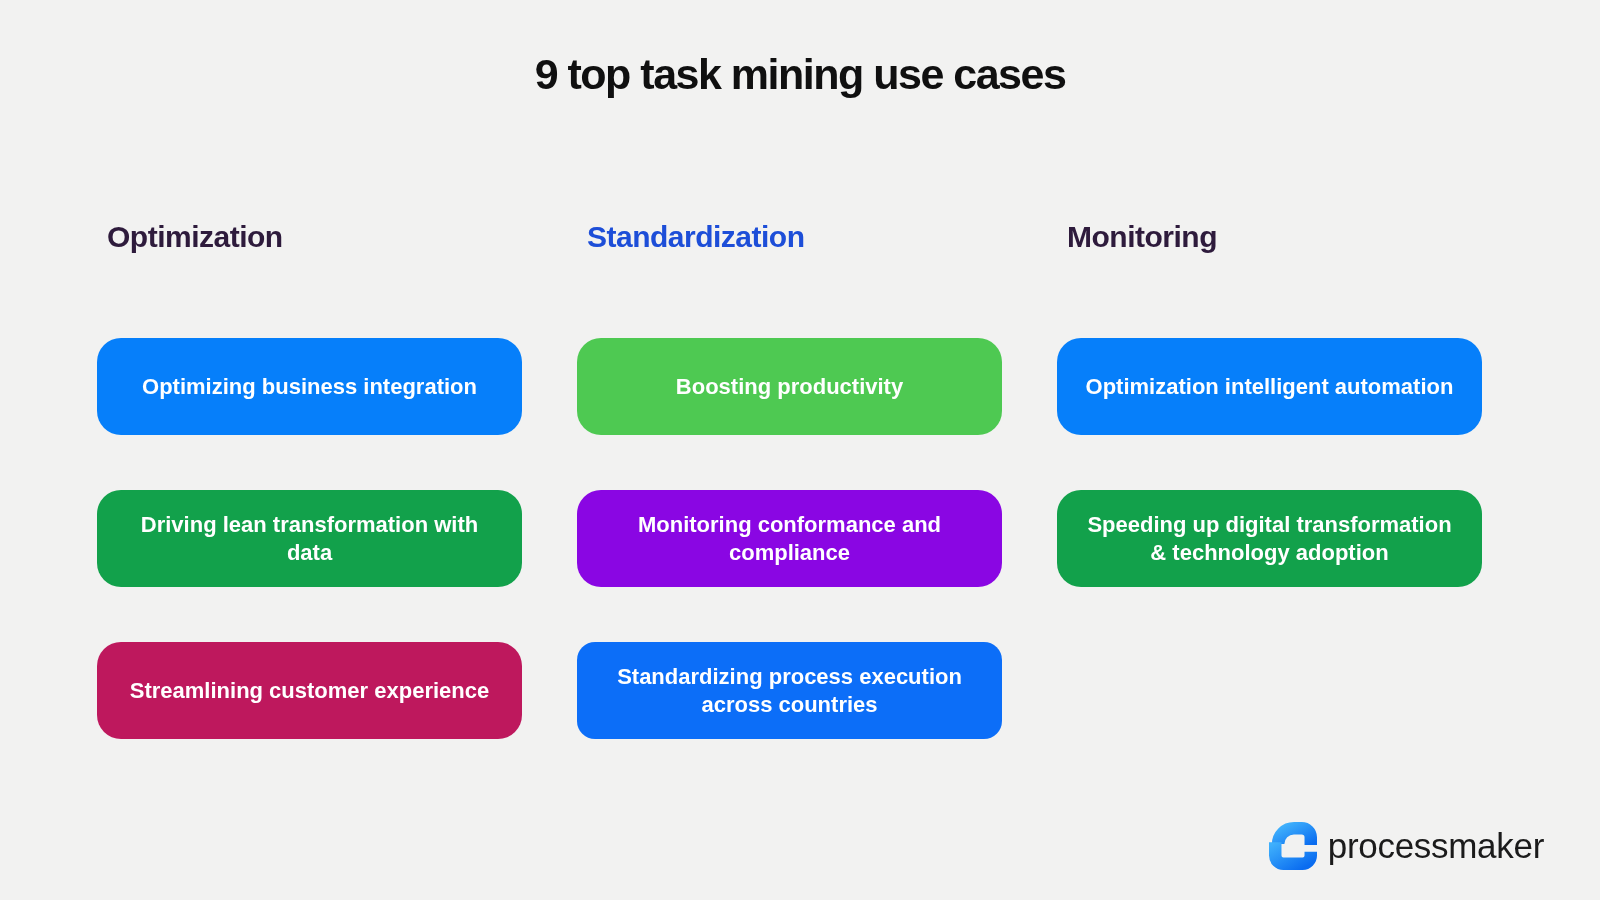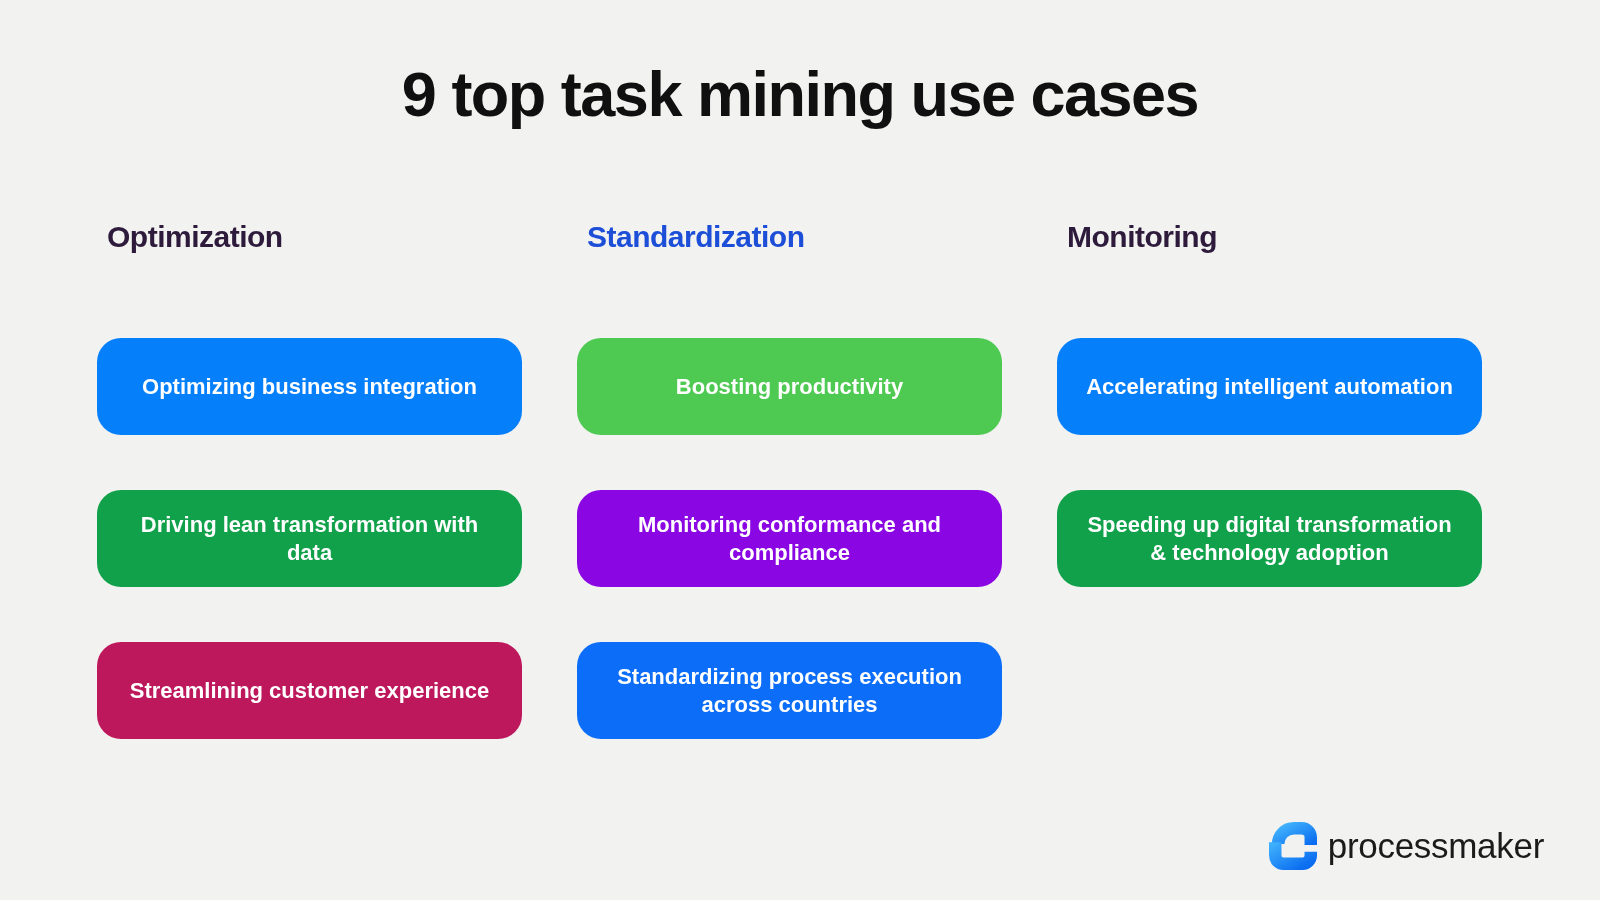--- a/index.html
+++ b/index.html
@@ -15,25 +15,24 @@
     width: 1600px;
     height: 900px;
     background: #f2f2f1;
   }
   .title {
     position: absolute;
     top: 50px;
     left: 0;
     width: 1600px;
     text-align: center;
-    font-size: 63px;
+    font-size: 43px;
     font-weight: 800;
     letter-spacing: -1.5px;
     color: #101010;
-    margin-top: 8px;
   }
   .columns {
     position: absolute;
     left: 97px;
     top: 218px;
     display: grid;
     grid-template-columns: 425px 425px 425px;
     column-gap: 55px;
   }
   .column {
@@ -93,26 +92,26 @@
       <div class="col-header" style="color: rgb(46, 27, 60);">Optimization</div>
       <div class="card" style="background: rgb(6, 127, 250);">Optimizing business integration</div>
       <div class="card" style="background: rgb(18, 161, 75);">Driving lean transformation with data</div>
       <div class="card" style="background: #be185d;">Streamlining customer experience</div>
     </div>
 
     <div class="column">
       <div class="col-header" style="color: #1d4ed8;">Standardization</div>
       <div class="card" style="background: rgb(78, 201, 82);">Boosting productivity</div>
       <div class="card" style="background: rgb(138, 6, 227);">Monitoring conformance and compliance</div>
-      <div class="card" style="background: rgb(12, 110, 248);">Standardizing process execution across countries</div>
+      <div class="card" style="background: rgb(12, 110, 248); border-radius: 18px;">Standardizing process execution across countries</div>
     </div>
 
     <div class="column">
       <div class="col-header" style="color: rgb(46, 27, 60);">Monitoring</div>
-      <div class="card" style="background: rgb(6, 127, 250);">Accelerating intelligent automation</div>
+      <div class="card" style="background: rgb(6, 127, 250);">Optimization intelligent automation</div>
       <div class="card" style="background: rgb(18, 161, 75);">Speeding up digital transformation &amp; technology adoption</div>
     </div>
 
   </div>
 
   <div class="logo">
     <svg width="50" height="48" viewBox="0 0 100 100">
       <defs>
         <linearGradient id="pmgrad" x1="0" y1="0" x2="1" y2="1">
           <stop offset="0" stop-color="#3fb0fc"></stop>

